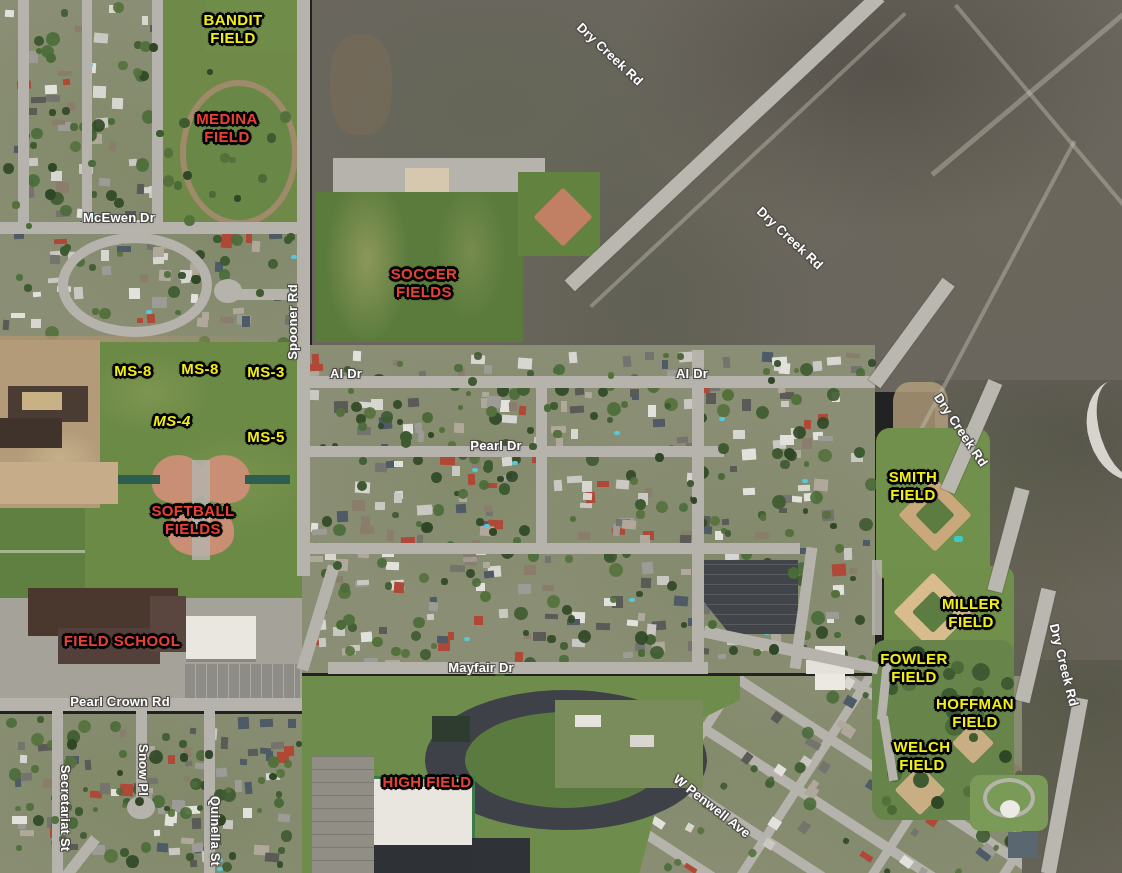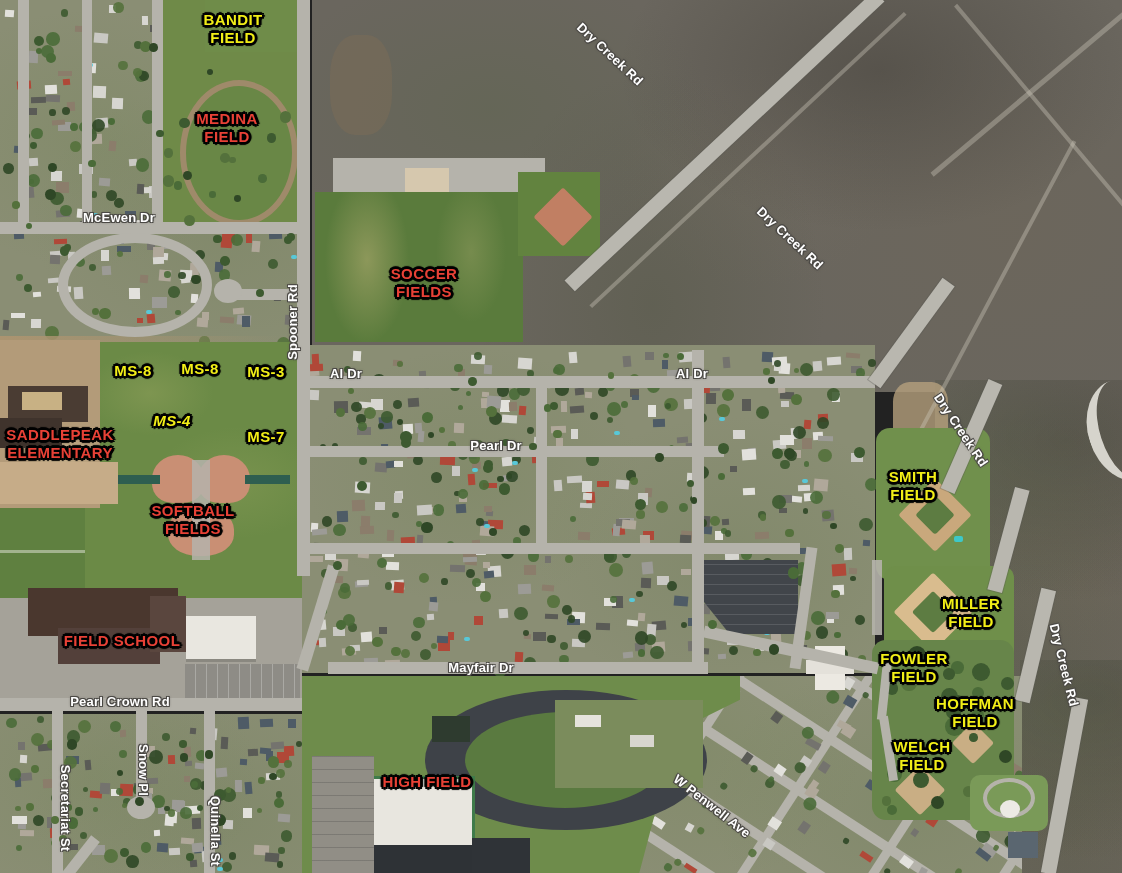--- a/index.html
+++ b/index.html
@@ -1142,22 +1142,21 @@
     <div style="left: 213.752px; top: 814.208px; width: 11.8167px; height: 11.8167px; background: rgb(47, 71, 38); border-radius: 50%;"></div>
     <div style="left: 274.188px; top: 798.466px; width: 9.96899px; height: 9.96899px; background: rgb(74, 107, 56); border-radius: 50%;"></div>
     <div style="left: 31.1044px; top: 765.175px; width: 7.96847px; height: 7.96847px; background: rgb(84, 113, 60); border-radius: 50%;"></div>
     <div class="lbl flabel" style="left: 233px; top: 29px; color: rgb(242, 238, 23);">BANDIT<br>FIELD</div>
     <div class="lbl flabel" style="left: 227px; top: 128px; color: rgb(232, 65, 54);">MEDINA<br>FIELD</div>
     <div class="lbl flabel" style="left: 424px; top: 283px; color: rgb(232, 65, 54);">SOCCER<br>FIELDS</div>
     <div class="lbl flabel" style="left: 133px; top: 371px; color: rgb(242, 238, 23);">MS-8</div>
     <div class="lbl flabel" style="left: 200px; top: 369px; color: rgb(242, 238, 23);">MS-8</div>
     <div class="lbl flabel" style="left: 266px; top: 372px; color: rgb(242, 238, 23);">MS-3</div>
     <div class="lbl flabel" style="left: 172px; top: 421px; color: rgb(242, 238, 23); font-style: italic;">MS-4</div>
-    <div class="lbl flabel" style="left: 266px; top: 437px; color: rgb(242, 238, 23);">MS-7</div>
-    <div class="lbl flabel" style="left: 60px; top: 444px; color: rgb(232, 65, 54);">SADDLEPEAK<br>ELEMENTARY</div>
+    <div class="lbl flabel" style="left: 266px; top: 437px; color: rgb(242, 238, 23);">MS-5</div>
     <div class="lbl flabel" style="left: 193px; top: 520px; color: rgb(232, 65, 54);">SOFTBALL<br>FIELDS</div>
     <div class="lbl flabel" style="left: 913px; top: 486px; color: rgb(242, 238, 23);">SMITH<br>FIELD</div>
     <div class="lbl flabel" style="left: 971px; top: 613px; color: rgb(242, 238, 23);">MILLER<br>FIELD</div>
     <div class="lbl flabel" style="left: 122px; top: 641px; color: rgb(232, 65, 54);">FIELD SCHOOL</div>
     <div class="lbl flabel" style="left: 914px; top: 668px; color: rgb(242, 238, 23);">FOWLER<br>FIELD</div>
     <div class="lbl flabel" style="left: 975px; top: 713px; color: rgb(242, 238, 23);">HOFFMAN<br>FIELD</div>
     <div class="lbl flabel" style="left: 922px; top: 756px; color: rgb(242, 238, 23);">WELCH<br>FIELD</div>
     <div class="lbl flabel" style="left: 427px; top: 782px; color: rgb(232, 65, 54);">HIGH FIELD</div>
     <div class="lbl rlabel" style="left: 610px; top: 54px; transform: translate(-50%, -50%) rotate(43deg);">Dry Creek Rd</div>
     <div class="lbl rlabel" style="left: 790px; top: 238px; transform: translate(-50%, -50%) rotate(43deg);">Dry Creek Rd</div>

